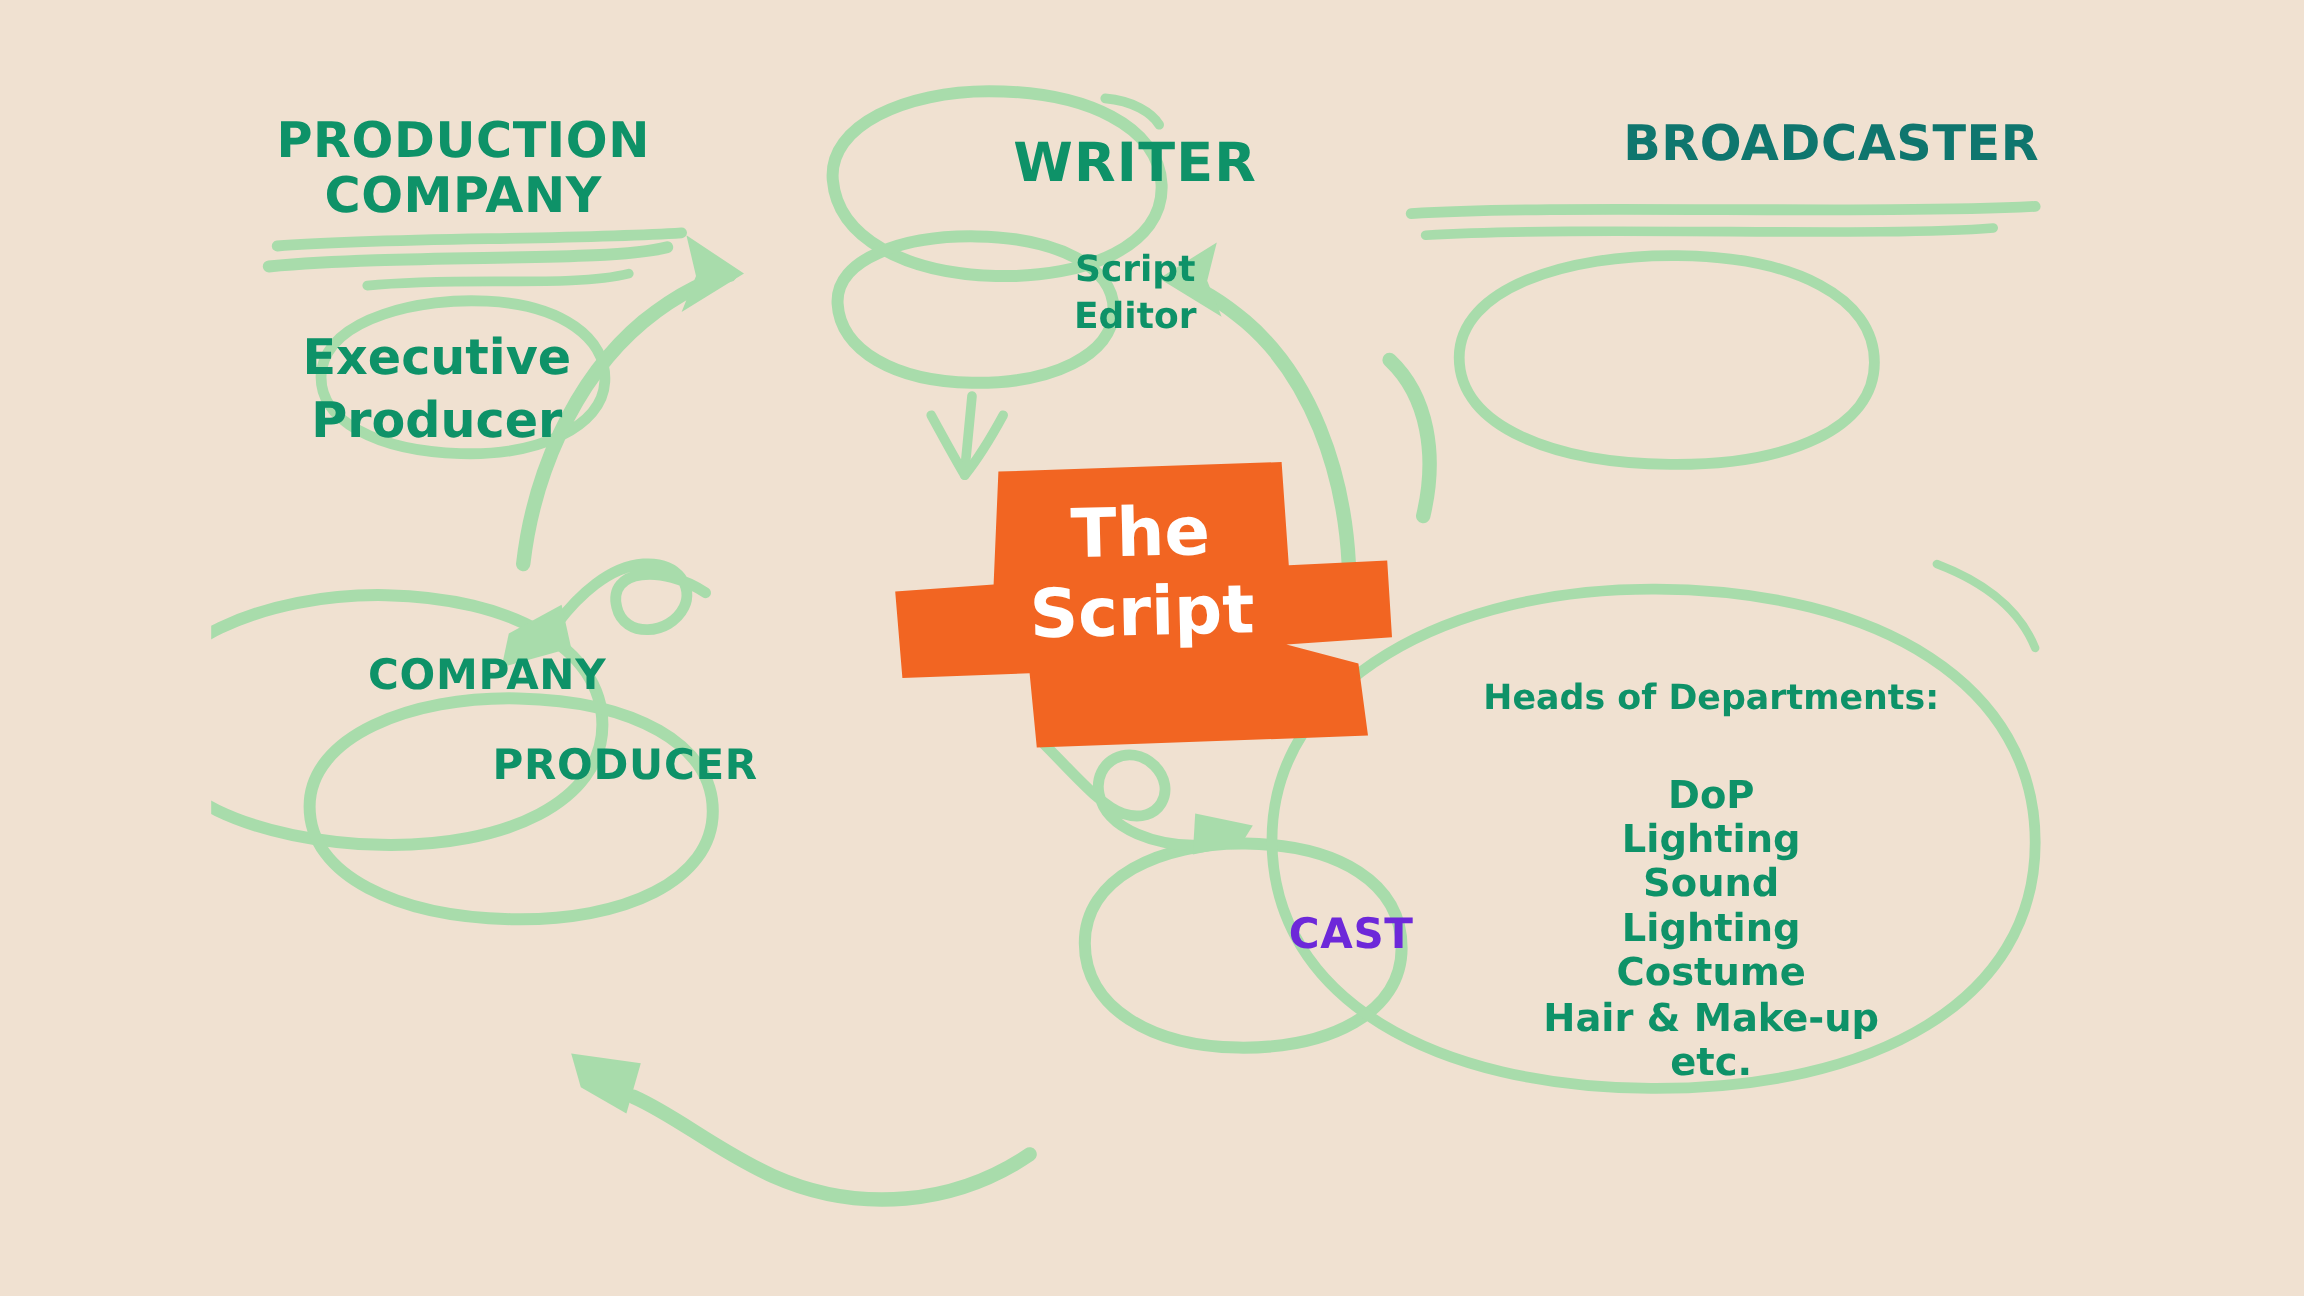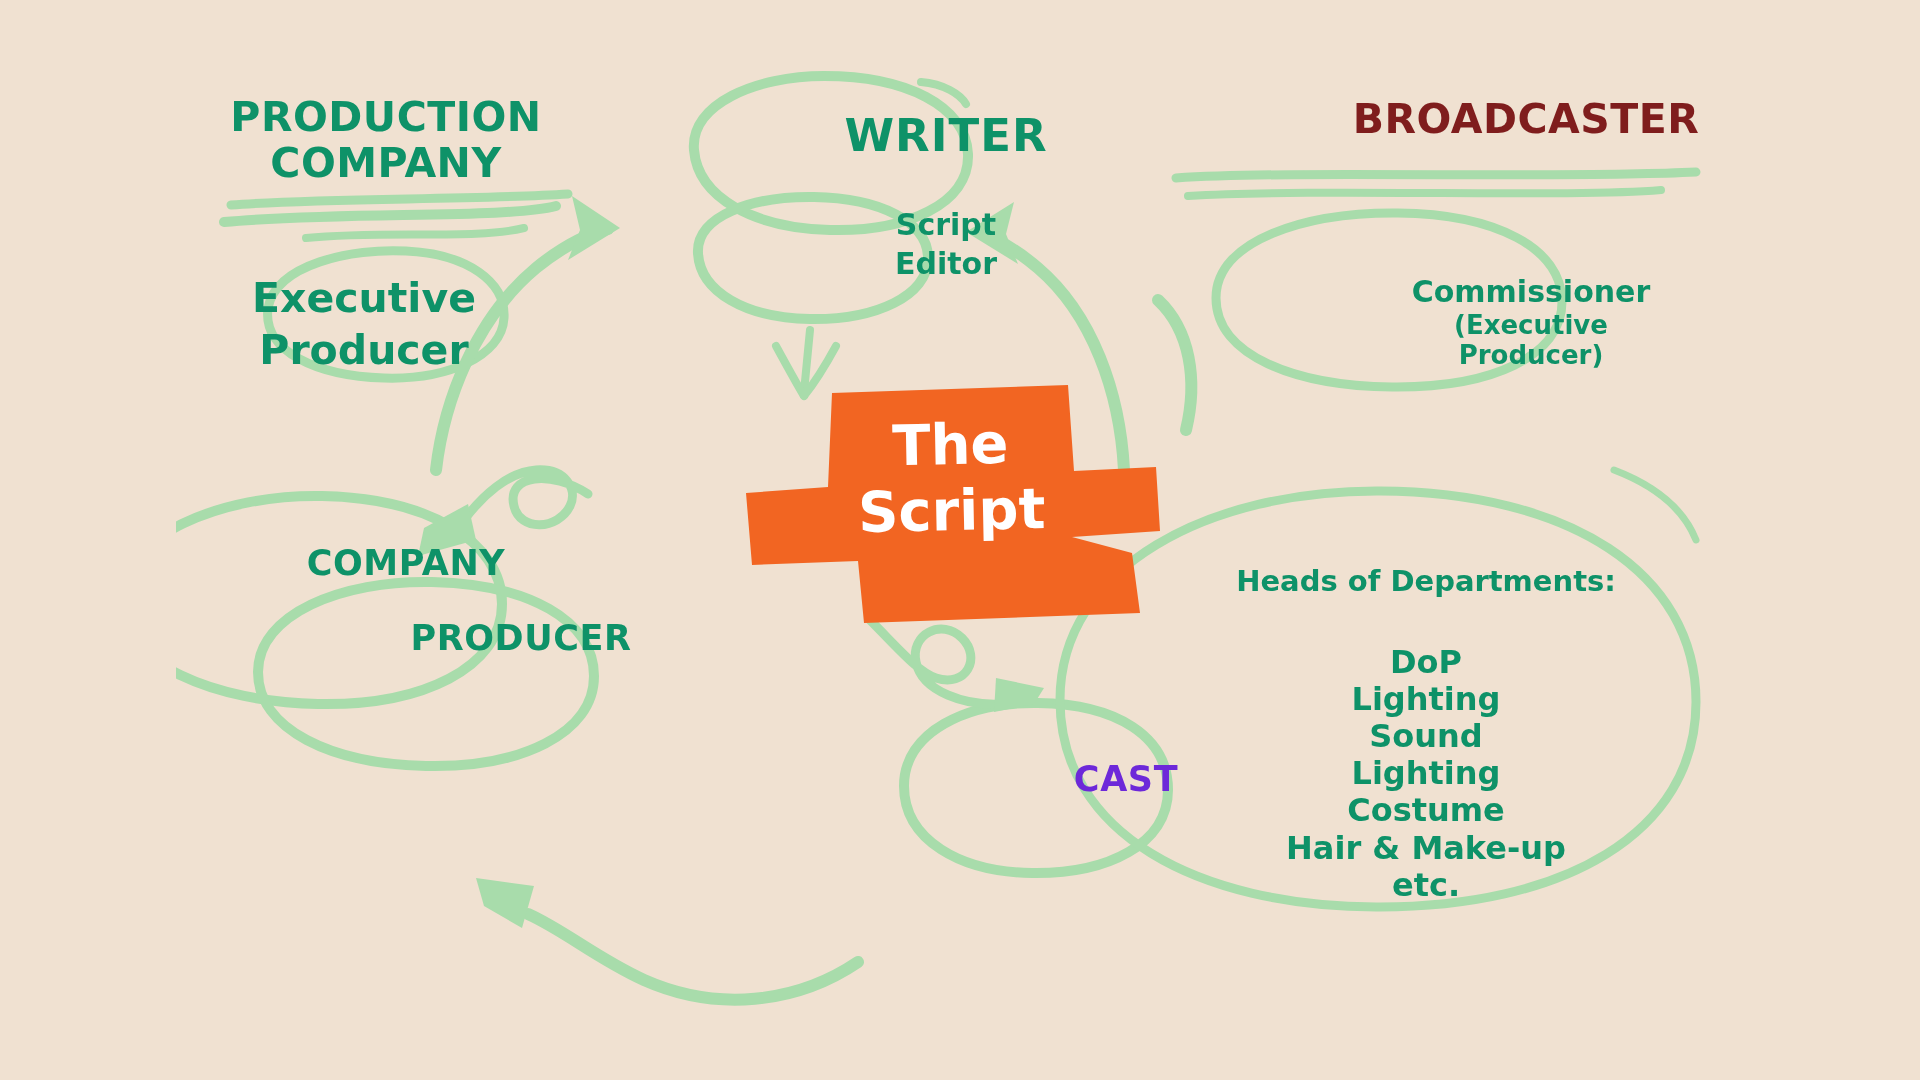--- a/index.html
+++ b/index.html
@@ -282,35 +282,30 @@
     </svg>
 
     <div id="script-text" style="color: rgb(255, 255, 255);">
       <span>The</span><br>
       <span>Script</span>
     </div>
 
     <div class="lbl" id="h-prod" style="color: rgb(14, 146, 104);">PRODUCTION
 COMPANY</div>
 
-    <div class="lbl" id="h-broad" style="color: #7f1d1d;">BROADCASTER</div>
+    <div class="lbl" id="h-broad" style="color: #0f766e;">BROADCASTER</div>
 
     <div class="lbl cap" id="l-execprod" style="color: rgb(14, 146, 104);">Executive
 Producer</div>
 
     <div class="lbl" id="l-writer" style="color: rgb(14, 146, 104);">WRITER</div>
 
     <div class="lbl cap" id="l-scripted" style="color: rgb(14, 146, 104);">Script
 Editor</div>
 
-    <div class="lbl cap" id="l-commissioner" style="color: rgb(14, 146, 104);">
-      <span>Commissioner</span>
-      <span class="sub">(Executive
-Producer)</span>
-    </div>
 
     <div class="lbl" id="l-director" style="color: rgb(14, 146, 104);">COMPANY</div>
 
     <div class="lbl" id="l-producer" style="color: rgb(14, 146, 104);">PRODUCER</div>
 
     <div class="lbl" id="l-cast" style="color: #6d28d9; margin-top: 16px;">CAST</div>
 
     <div class="lbl cap" id="l-hod" style="color: rgb(14, 146, 104);">
       <span class="hod-title">Heads of Departments:</span>
       <span class="hod-list"><span class="hod-item">DoP</span><span class="hod-item">Lighting</span><span class="hod-item">Sound</span><span class="hod-item">Lighting</span><span class="hod-item">Costume</span><span class="hod-item">Hair &amp; Make-up</span><span class="hod-item">etc.</span></span>

